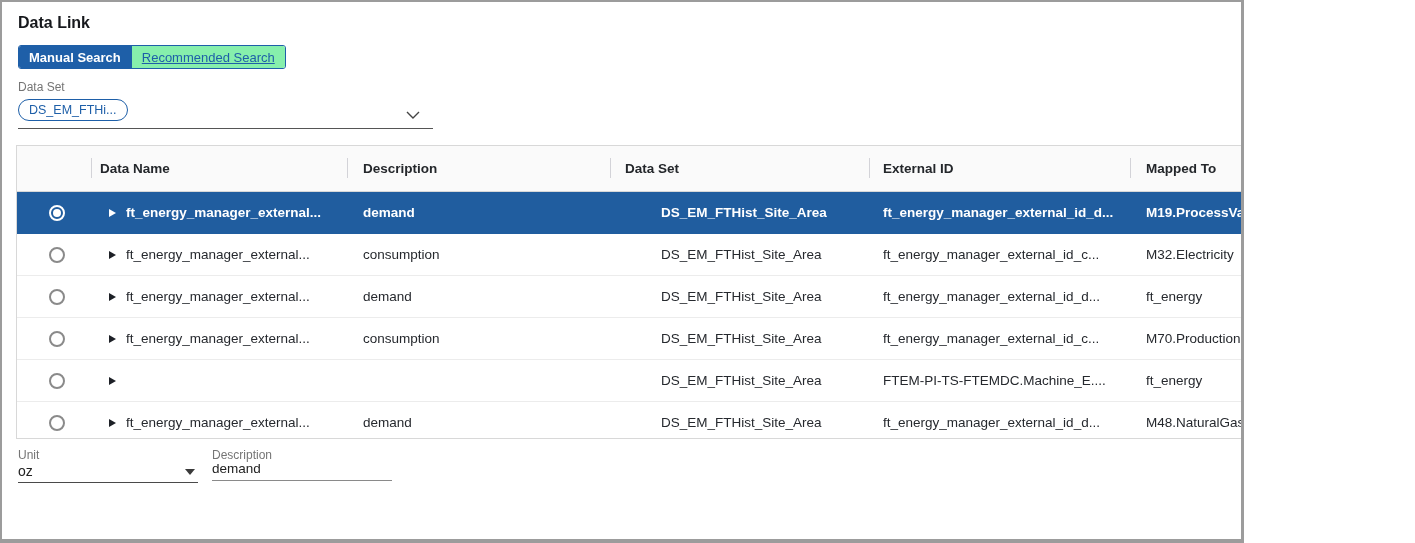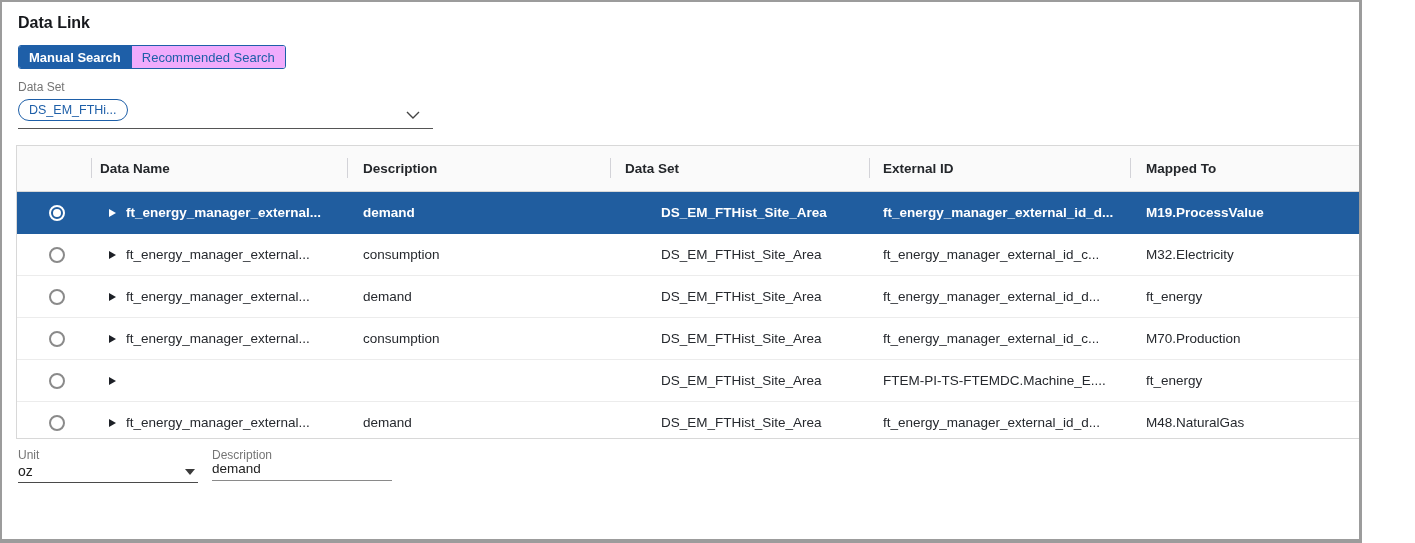--- a/index.html
+++ b/index.html
@@ -1,30 +1,30 @@
 <!DOCTYPE html>
 <html style="--accent: #1e5fa8; --selected-row: #205d9f;"><head>
 <meta charset="utf-8">
 <style>
   html,body{margin:0;padding:0;background:#fff;}
   body{width:1415px;height:543px;position:relative;font-family:"Liberation Sans",sans-serif;
        -webkit-font-smoothing:antialiased;}
-  .dialog{position:absolute;left:0;top:0;width:1362px;height:543px;box-sizing:border-box;
+  .dialog{position:absolute;left:0;top:0;width:1244px;height:543px;box-sizing:border-box;
           border:2px solid #9c9c9c;border-right-width:3px;border-bottom-width:4px;background:#fff;overflow:hidden;}
 
   
   .title{position:absolute;left:16px;top:12px;font-size:16px;font-weight:bold;color:#16181c;}
   .close{position:absolute;left:1394px;top:-1px;font-size:15px;color:#3f3f3f;cursor:pointer;line-height:16px;}
 
   
   .tab-group{position:absolute;left:16px;top:43px;display:flex;border:1px solid var(--accent,#1e5fa8);
              border-radius:3px;overflow:hidden;height:22px;}
   .tab{font-size:13px;padding:0 10px;display:flex;align-items:center;white-space:nowrap;cursor:pointer;}
   .tab.active{background:var(--accent,#1e5fa8);color:#fff;font-weight:bold;}
-  .tab.inactive{color:var(--accent,#1e5fa8);background:#f0abfc;border-left:1px solid var(--accent,#1e5fa8);}
+  .tab.inactive{color:var(--accent,#1e5fa8);background:#86efac;border-left:1px solid var(--accent,#1e5fa8);text-decoration:underline;}
 
   
   .ds-label{position:absolute;left:16px;top:78px;font-size:12px;color:#757575;}
   .ds-chip{position:absolute;left:16px;top:97px;height:22px;box-sizing:border-box;display:inline-flex;align-items:center;
            padding:0 10px;border:1px solid var(--accent,#1e5fa8);border-radius:12px;color:var(--accent,#1e5fa8);
            font-size:12.5px;background:#fff;cursor:pointer;}
   .ds-chevron{position:absolute;left:404px;top:103px;cursor:pointer;}
   .ds-line{position:absolute;left:16px;top:126px;width:415px;border-top:1px solid #555;}
 
   

